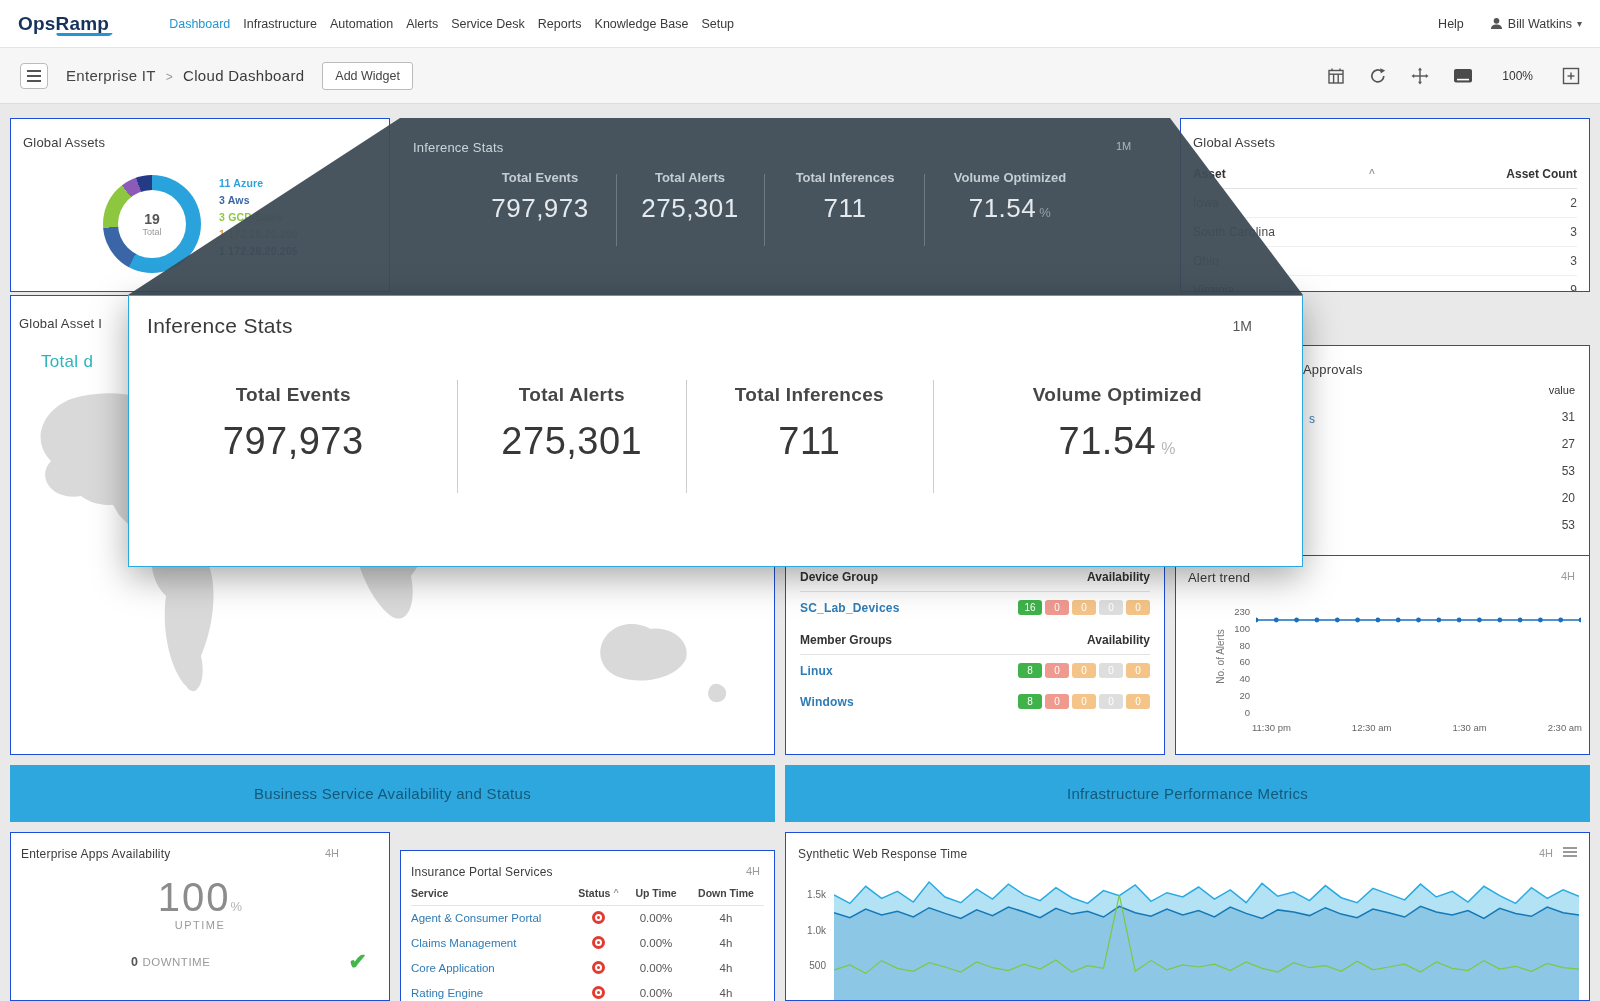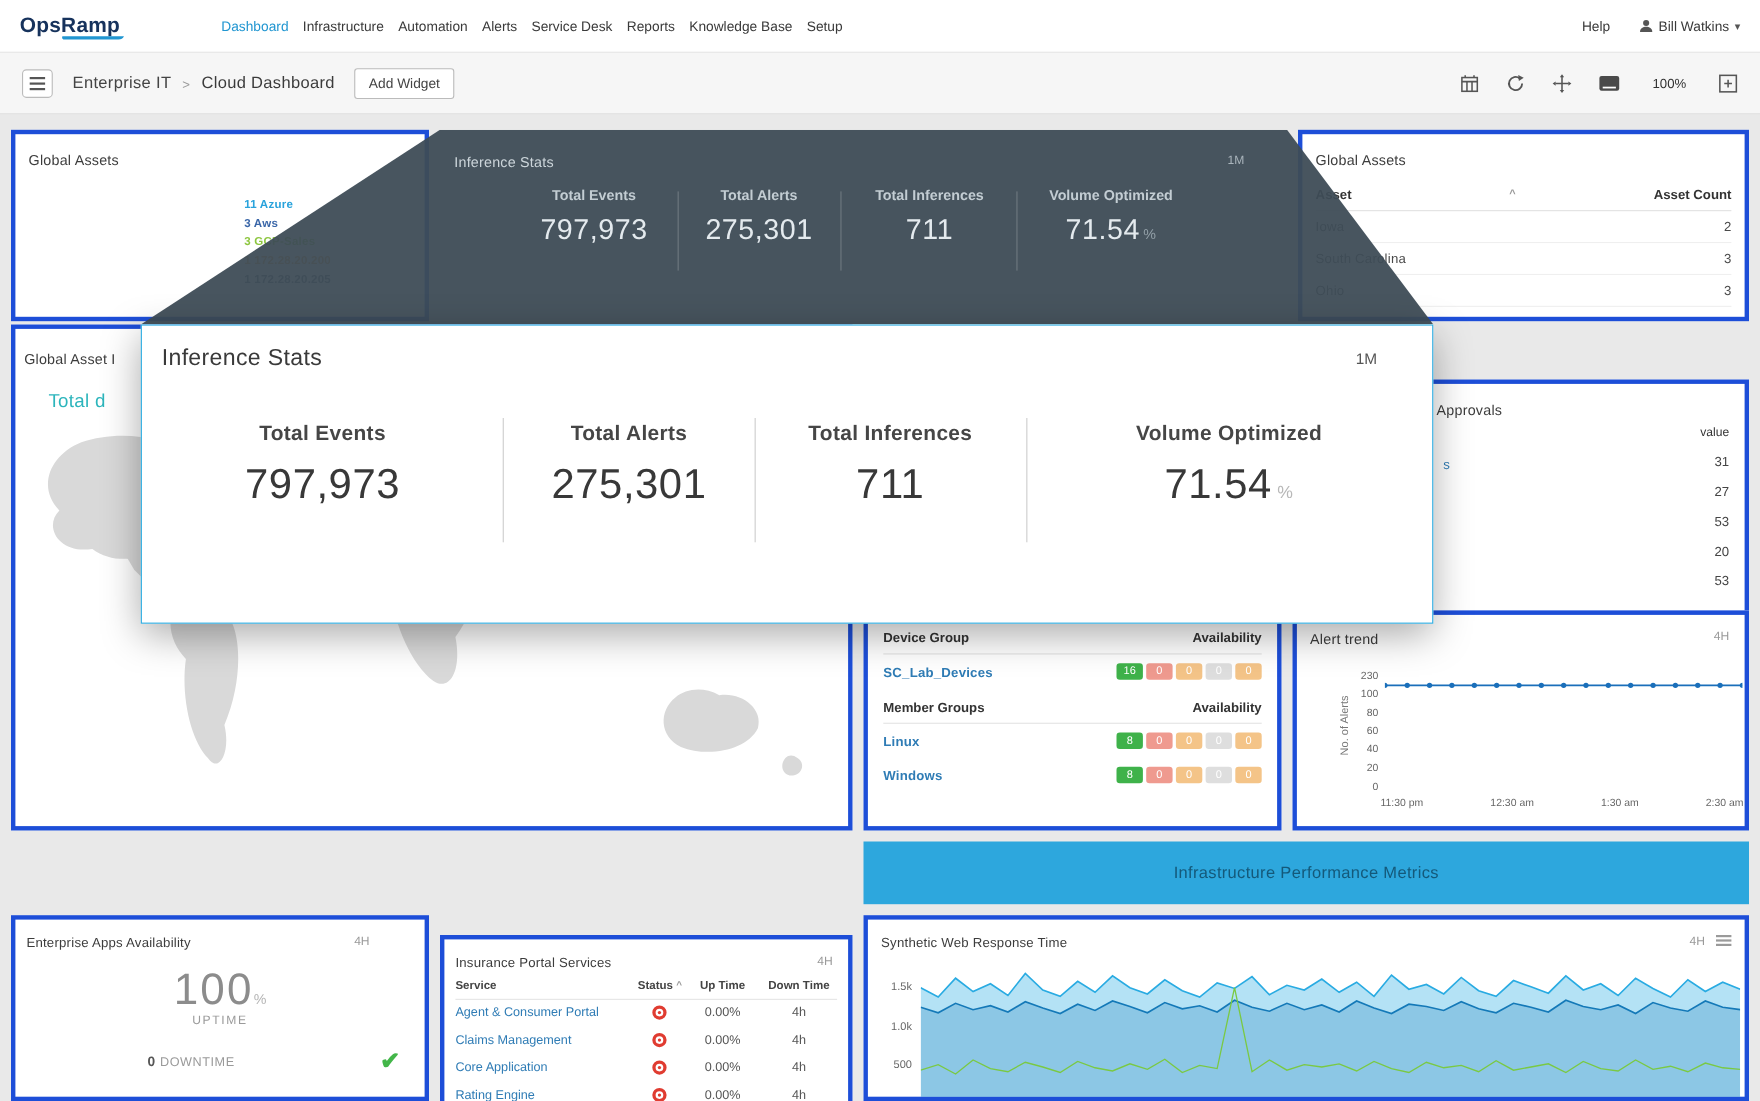--- a/index.html
+++ b/index.html
@@ -1,21 +1,21 @@
 <!DOCTYPE html>
 <html><head>
 <meta charset="utf-8">
 <style>
   *{margin:0;padding:0;box-sizing:border-box}
   html,body{width:1600px;height:1001px;overflow:hidden}
   body{font-family:"Liberation Sans",sans-serif;background:#e9e9e9;color:#333}
 
   
   .topnav{position:relative;z-index:70;height:48px;background:#fff;display:flex;align-items:center;padding:0 18px;border-bottom:1px solid #e4e4e4}
-  .logo{font-size:19px;font-weight:bold;color:#16325c;letter-spacing:.2px;cursor:pointer;margin-right:92px}
+  .logo{font-size:19px;font-weight:bold;color:#16325c;letter-spacing:.2px;cursor:pointer;margin-right:60px}
   .logo .ramp{position:relative}
   .logo .ramp::after{content:"";position:absolute;left:0;right:-2px;bottom:-2px;height:3px;background:#2196d1;border-radius:0 0 6px 6px / 0 0 5px 5px;transform:skewX(-25deg)}
   .mainnav{display:flex;gap:13px;align-items:center}
   .nav-item{font-size:12.5px;color:#3a3a3a;text-decoration:none;cursor:pointer;white-space:nowrap}
   .nav-item.active{color:#2196d1}
   .nav-right{margin-left:auto;display:flex;align-items:center;gap:26px}
   .user{display:flex;align-items:center;gap:5px;font-size:12.5px;color:#3a3a3a;cursor:pointer}
   .user .caret{font-size:10px;color:#555}
 
   
@@ -25,21 +25,21 @@
   .crumb{display:flex;align-items:flex-end;gap:10px;font-size:15px;color:#444;letter-spacing:.3px}
   .crumb-sep{color:#999;font-size:12px}
   .crumb-cur{color:#3b3b3b}
   .add-widget{margin-left:18px;background:#fff;border:1px solid #bbb;border-radius:3px;font-size:12.5px;color:#444;padding:6px 12px;cursor:pointer;font-family:inherit}
   .tool-icons{margin-left:auto;display:flex;align-items:center;gap:24px}
   .tool-btn{background:none;border:none;cursor:pointer;display:flex;align-items:center;justify-content:center;padding:0}
   .zoom-label{font-size:12px;color:#333;border:1px solid transparent;padding:2px 4px;cursor:pointer}
 
   
   .dashboard{position:relative;height:897px}
-  .card{position:absolute;background:#fff;border:4px solid #1d4ed8}
+  .card{position:absolute;background:#fff;border:1px solid #1d4ed8}
   .wtitle{font-size:13px;color:#3c3c3c;letter-spacing:.2px}
   .period{font-size:11px;color:#9a9a9a}
 
   
   .card-donut{left:10px;top:14px;width:380px;height:174px}
   .card-donut .wtitle{position:absolute;left:12px;top:16px}
   .donut{position:absolute;left:92px;top:56px;width:98px;height:98px;border-radius:50%;cursor:pointer}
   .donut .hole{position:absolute;inset:15px;background:#fff;border-radius:50%;display:flex;flex-direction:column;align-items:center;justify-content:center}
   .donut .hole .total{font-size:14px;font-weight:bold;color:#555}
   .donut .hole .tlabel{font-size:9px;color:#999}
@@ -232,20 +232,26 @@
           <line x1="5.5" y1="9" x2="12.5" y2="9"></line>
         </svg>
     </button>
   </div>
 </div>
 
 <div class="dashboard">
 
   <div class="card card-donut">
     <div class="wtitle">Global Assets</div>
+    <div class="donut" style="background: conic-gradient(rgb(42, 163, 220) 0deg, rgb(42, 163, 220) 208.4deg, rgb(58, 102, 168) 208.4deg, rgb(58, 102, 168) 265.3deg, rgb(141, 198, 63) 265.3deg, rgb(141, 198, 63) 322.1deg, rgb(140, 91, 184) 322.1deg, rgb(140, 91, 184) 341.1deg, rgb(37, 58, 132) 341.1deg, rgb(37, 58, 132) 360deg);">
+      <div class="hole">
+        <span class="total">19</span>
+        <span class="tlabel">Total</span>
+      </div>
+    </div>
     <div class="legend">
       <div class="leg-item" style="color: rgb(42, 163, 220);">11 Azure</div>
       <div class="leg-item" style="color: rgb(58, 102, 168);">3 Aws</div>
       <div class="leg-item" style="color: rgb(141, 198, 63);">3 GCP-Sales</div>
       <div class="leg-item" style="color: rgb(224, 154, 62);">1 172.28.20.200</div>
       <div class="leg-item" style="color: rgb(85, 96, 111);">1 172.28.20.205</div>
     </div>
   </div>
 
   <div class="card card-table">
@@ -381,20 +387,21 @@
           <circle cx="325.0" cy="8.0" r="2.4" fill="#1a6fba"></circle>
         </svg></div>
     <div class="xticks">
       <span>11:30 pm</span>
       <span>12:30 am</span>
       <span>1:30 am</span>
       <span>2:30 am</span>
     </div>
   </div>
 
+  <div class="banner banner-left">Business Service Availability and Status</div>
   <div class="banner banner-right">Infrastructure Performance Metrics</div>
 
   <div class="card card-apps">
     <div class="wtitle">Enterprise Apps Availability</div>
     <div class="period">4H</div>
     <div class="uptime-wrap">
       <div><span class="uptime-val">100</span><span class="uptime-pct">%</span></div>
       <div class="uptime-label">UPTIME</div>
     </div>
     <div class="downtime-row">

